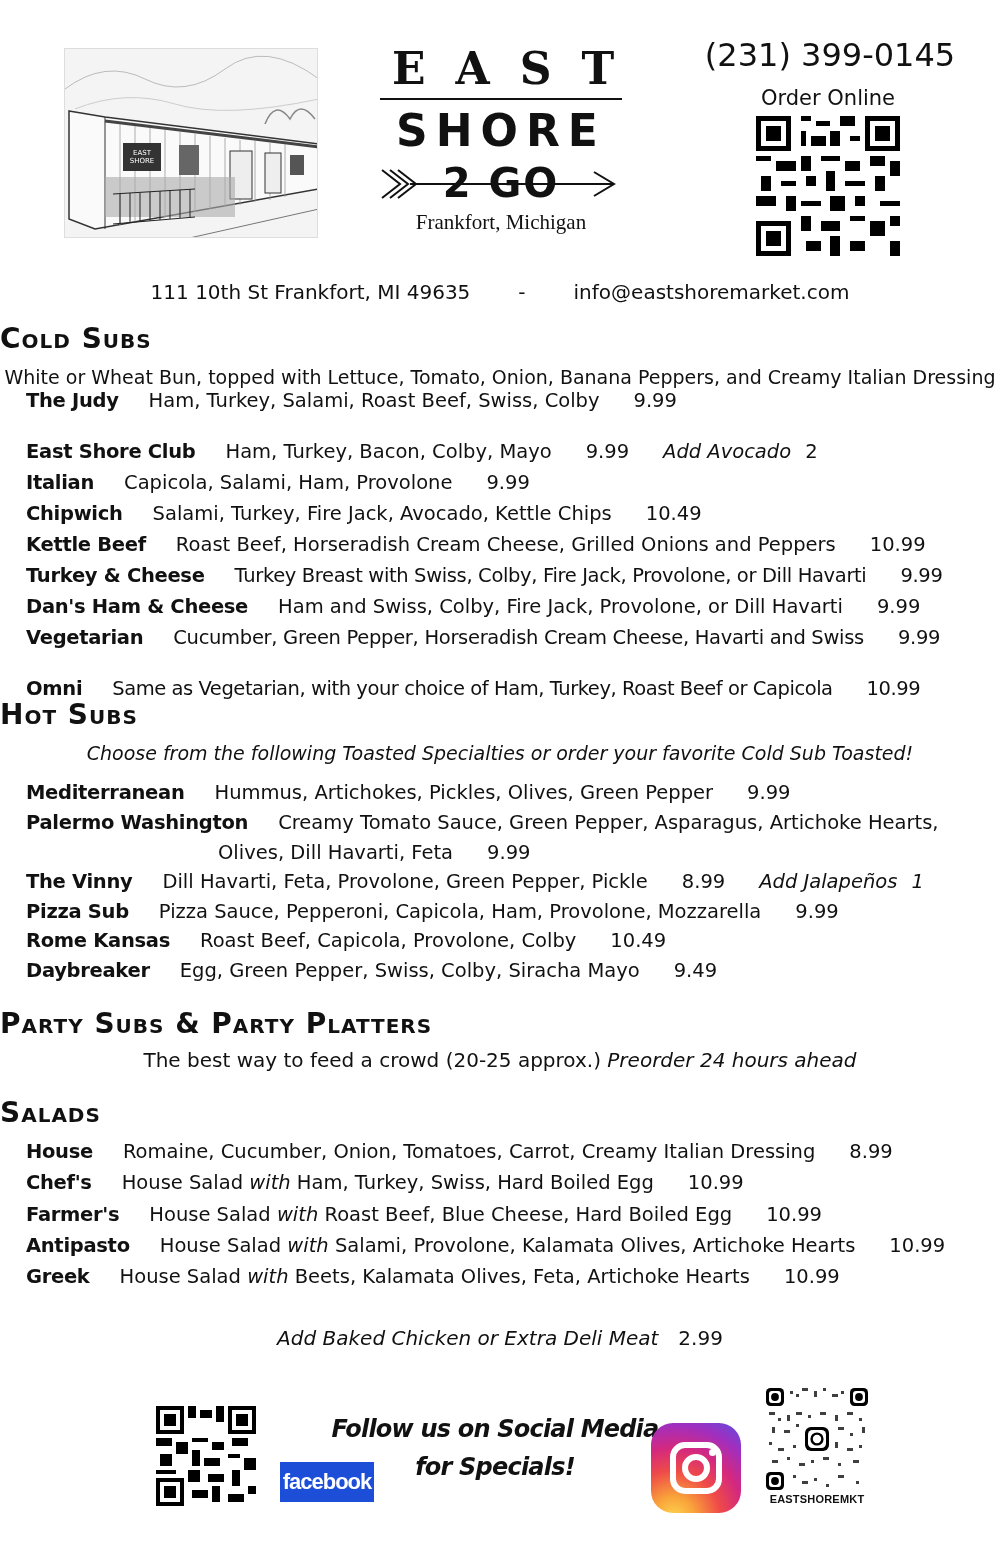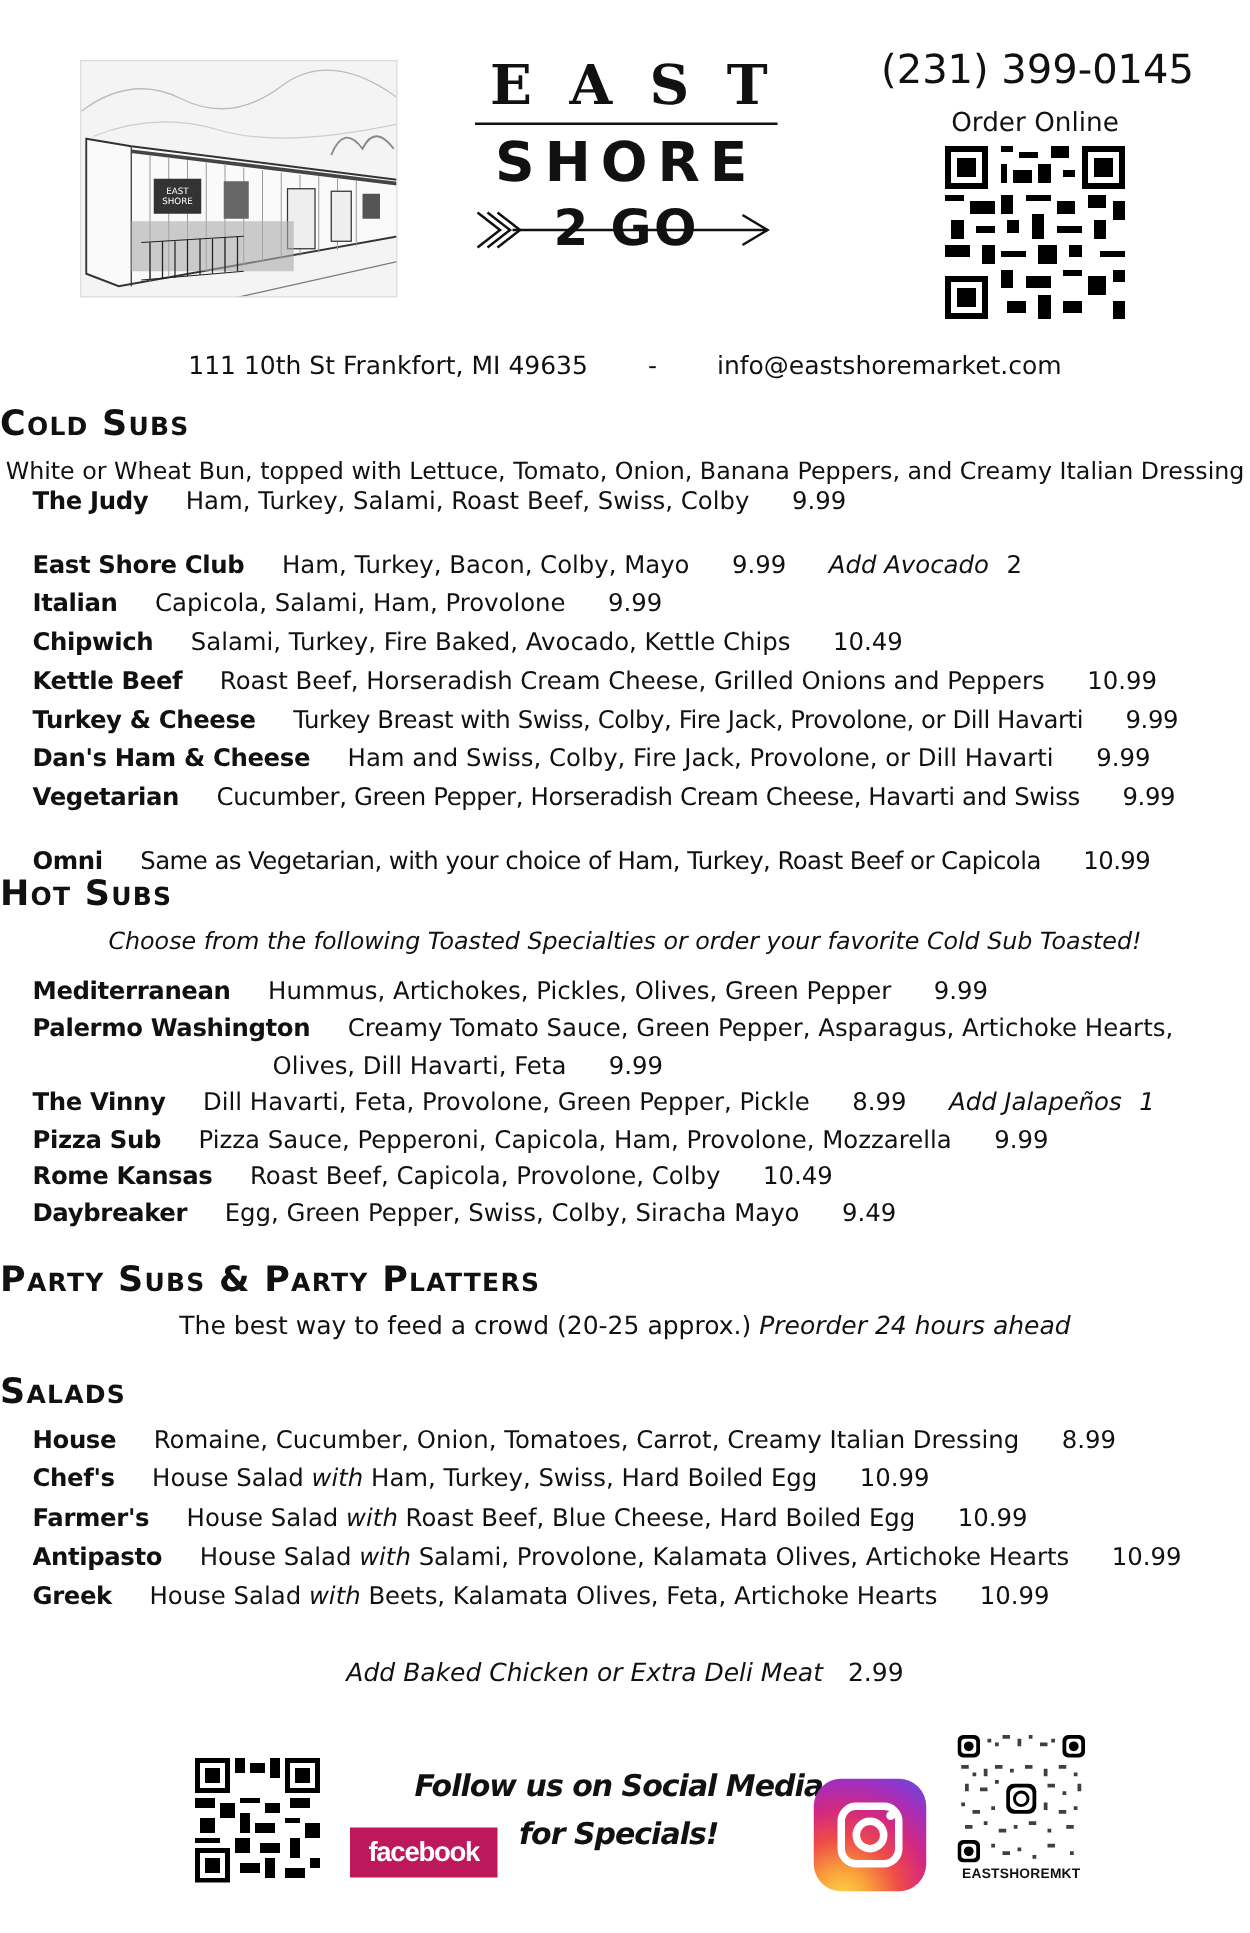--- a/index.html
+++ b/index.html
@@ -35,21 +35,21 @@
   .item .price { margin-right: 34px; }
   .item .addon { font-style: italic; margin-right: 14px; }
   .item-cont { position: absolute; left: 218px; font-size: 19.5px; line-height: 28px; white-space: nowrap; }
   .item-cont .desc { margin-right: 34px; }
 
   .extra-note { position: absolute; left: 0; right: 0; top: 1326px; text-align: center; font-size: 20px; }
   .extra-note .italic { margin-right: 20px; }
 
   
   .qr-fb { position: absolute; left: 156px; top: 1406px; width: 100px; height: 100px; }
-  .fb-badge { position: absolute; left: 280px; top: 1462px; width: 118px; height: 40px; background: #be185d; color: #fff; font-family: "Liberation Sans", sans-serif; font-weight: bold; font-size: 22px; line-height: 40px; text-align: center; letter-spacing: -1px; }
+  .fb-badge { position: absolute; left: 280px; top: 1462px; width: 94px; height: 40px; background: #1d4ed8; color: #fff; font-family: "Liberation Sans", sans-serif; font-weight: bold; font-size: 22px; line-height: 40px; text-align: center; letter-spacing: -1px; }
   .follow { position: absolute; left: 330px; top: 1410px; width: 330px; text-align: center; font-family: "DejaVu Sans", sans-serif; font-style: italic; font-weight: bold; font-size: 24px; line-height: 38px; letter-spacing: -0.8px; }
   .ig-logo { position: absolute; left: 651px; top: 1423px; width: 90px; height: 90px; border-radius: 22px;
     background: radial-gradient(circle at 25% 105%, #fdd54e 0%, #f9a33a 18%, #ef4b48 40%, #d4287f 60%, #a02fbf 80%, #5d4ee0 100%); }
   .ig-logo .ring { position: absolute; left: 19px; top: 19px; width: 52px; height: 52px; border: 6px solid #fff; border-radius: 15px; }
   .ig-logo .lens { position: absolute; left: 31px; top: 31px; width: 28px; height: 28px; border: 6px solid #fff; border-radius: 50%; }
   .ig-logo .dot { position: absolute; left: 58px; top: 26px; width: 7px; height: 7px; background: #fff; border-radius: 50%; }
   .qr-ig { position: absolute; left: 766px; top: 1388px; width: 102px; height: 102px; }
   .ig-handle { position: absolute; left: 760px; top: 1493px; width: 114px; text-align: center; font-family: "Liberation Sans", sans-serif; font-weight: bold; font-size: 11px; letter-spacing: 0.2px; }
 </style>
 </head>
@@ -110,20 +110,21 @@
       <g stroke="#111" stroke-width="2" fill="none">
         <polyline points="2,4 20,18 2,32"></polyline>
           <polyline points="10,4 28,18 10,32"></polyline>
           <polyline points="18,4 36,18 18,32"></polyline>
         <line x1="30" y1="18" x2="234" y2="18"></line>
         <polyline points="214,6 234,18 214,30"></polyline>
       </g>
     </svg>
     <div class="logo-2go-text">2 GO</div>
   </div>
+  <div class="logo-city">Frankfort, Michigan</div>
 </div>
 
 <div class="phone">(231) 399-0145</div>
 <div class="order-online">Order Online</div>
 <div class="qr-order">
   <svg width="144" height="140" viewBox="0 0 29 28" shape-rendering="crispEdges">
     <rect width="29" height="28" fill="#fff"></rect>
     <g fill="#000">
       <rect x="0" y="0" width="7" height="7"></rect>
         <rect x="1" y="1" width="5" height="5" fill="#fff"></rect>
@@ -181,21 +182,21 @@
 <div class="item" style="top:387px;">
   <span class="name">The Judy</span><span class="desc">Ham, Turkey, Salami, Roast Beef, Swiss, Colby</span><span class="price">9.99</span>
 </div>
 <div class="item" style="top:438px;">
   <span class="name">East Shore Club</span><span class="desc">Ham, Turkey, Bacon, Colby, Mayo</span><span class="price">9.99</span><span class="addon">Add Avocado</span><span>2</span>
 </div>
 <div class="item" style="top:469px;">
   <span class="name">Italian</span><span class="desc">Capicola, Salami, Ham, Provolone</span><span class="price">9.99</span>
 </div>
 <div class="item" style="top:500px;">
-  <span class="name">Chipwich</span><span class="desc">Salami, Turkey, Fire Baked, Avocado, Kettle Chips</span><span class="price">10.49</span>
+  <span class="name">Chipwich</span><span class="desc">Salami, Turkey, Fire Jack, Avocado, Kettle Chips</span><span class="price">10.49</span>
 </div>
 <div class="item" style="top:531px;">
   <span class="name">Kettle Beef</span><span class="desc">Roast Beef, Horseradish Cream Cheese, Grilled Onions and Peppers</span><span class="price">10.99</span>
 </div>
 <div class="item" style="top:562px; letter-spacing:-0.35px;">
   <span class="name">Turkey &amp; Cheese</span><span class="desc">Turkey Breast with Swiss, Colby, Fire Jack, Provolone, or Dill Havarti</span><span class="price">9.99</span>
 </div>
 <div class="item" style="top:593px;">
   <span class="name">Dan's Ham &amp; Cheese</span><span class="desc">Ham and Swiss, Colby, Fire Jack, Provolone, or Dill Havarti</span><span class="price">9.99</span>
 </div>

